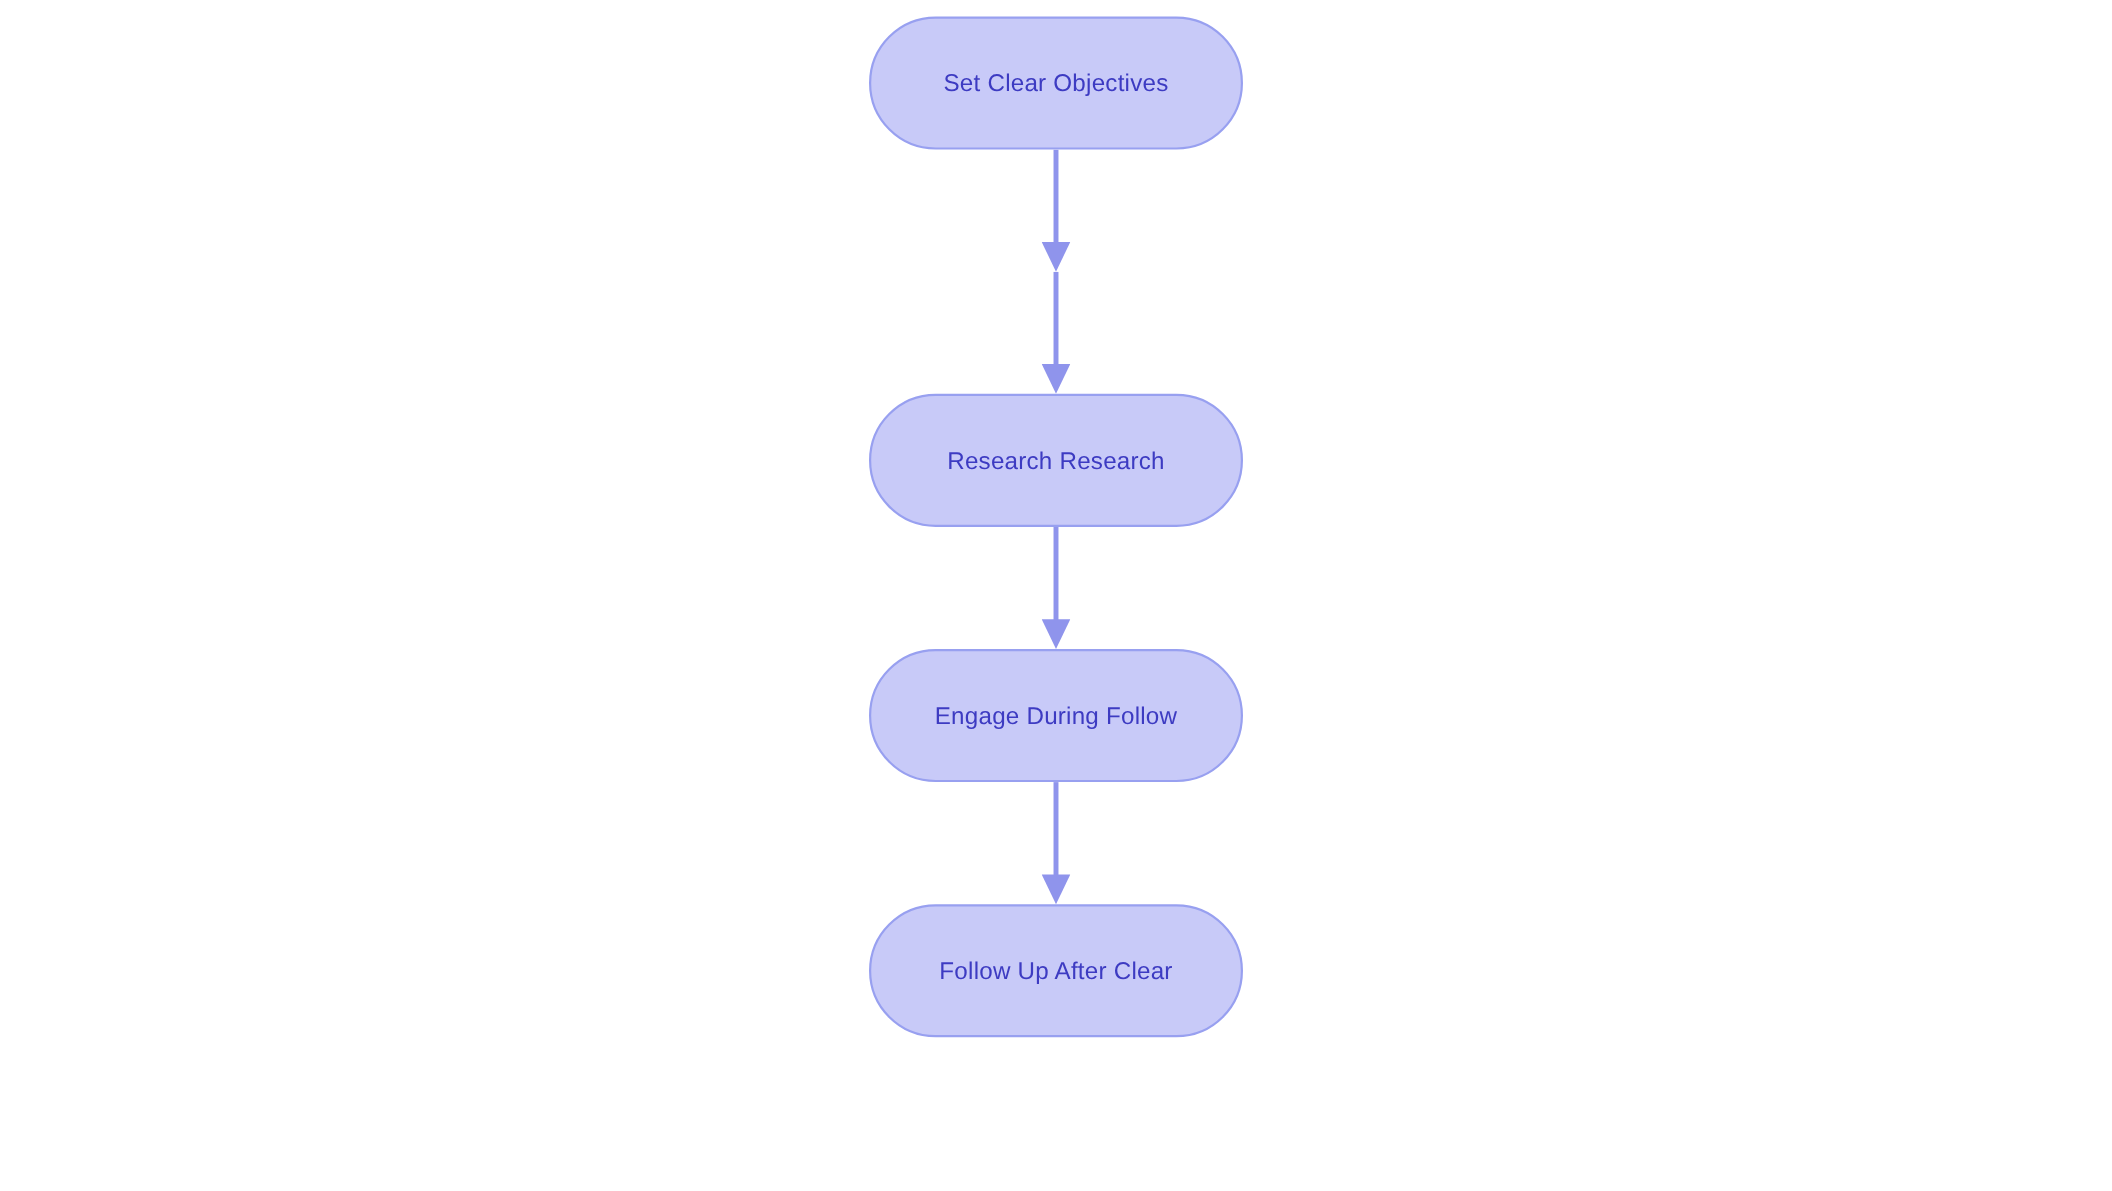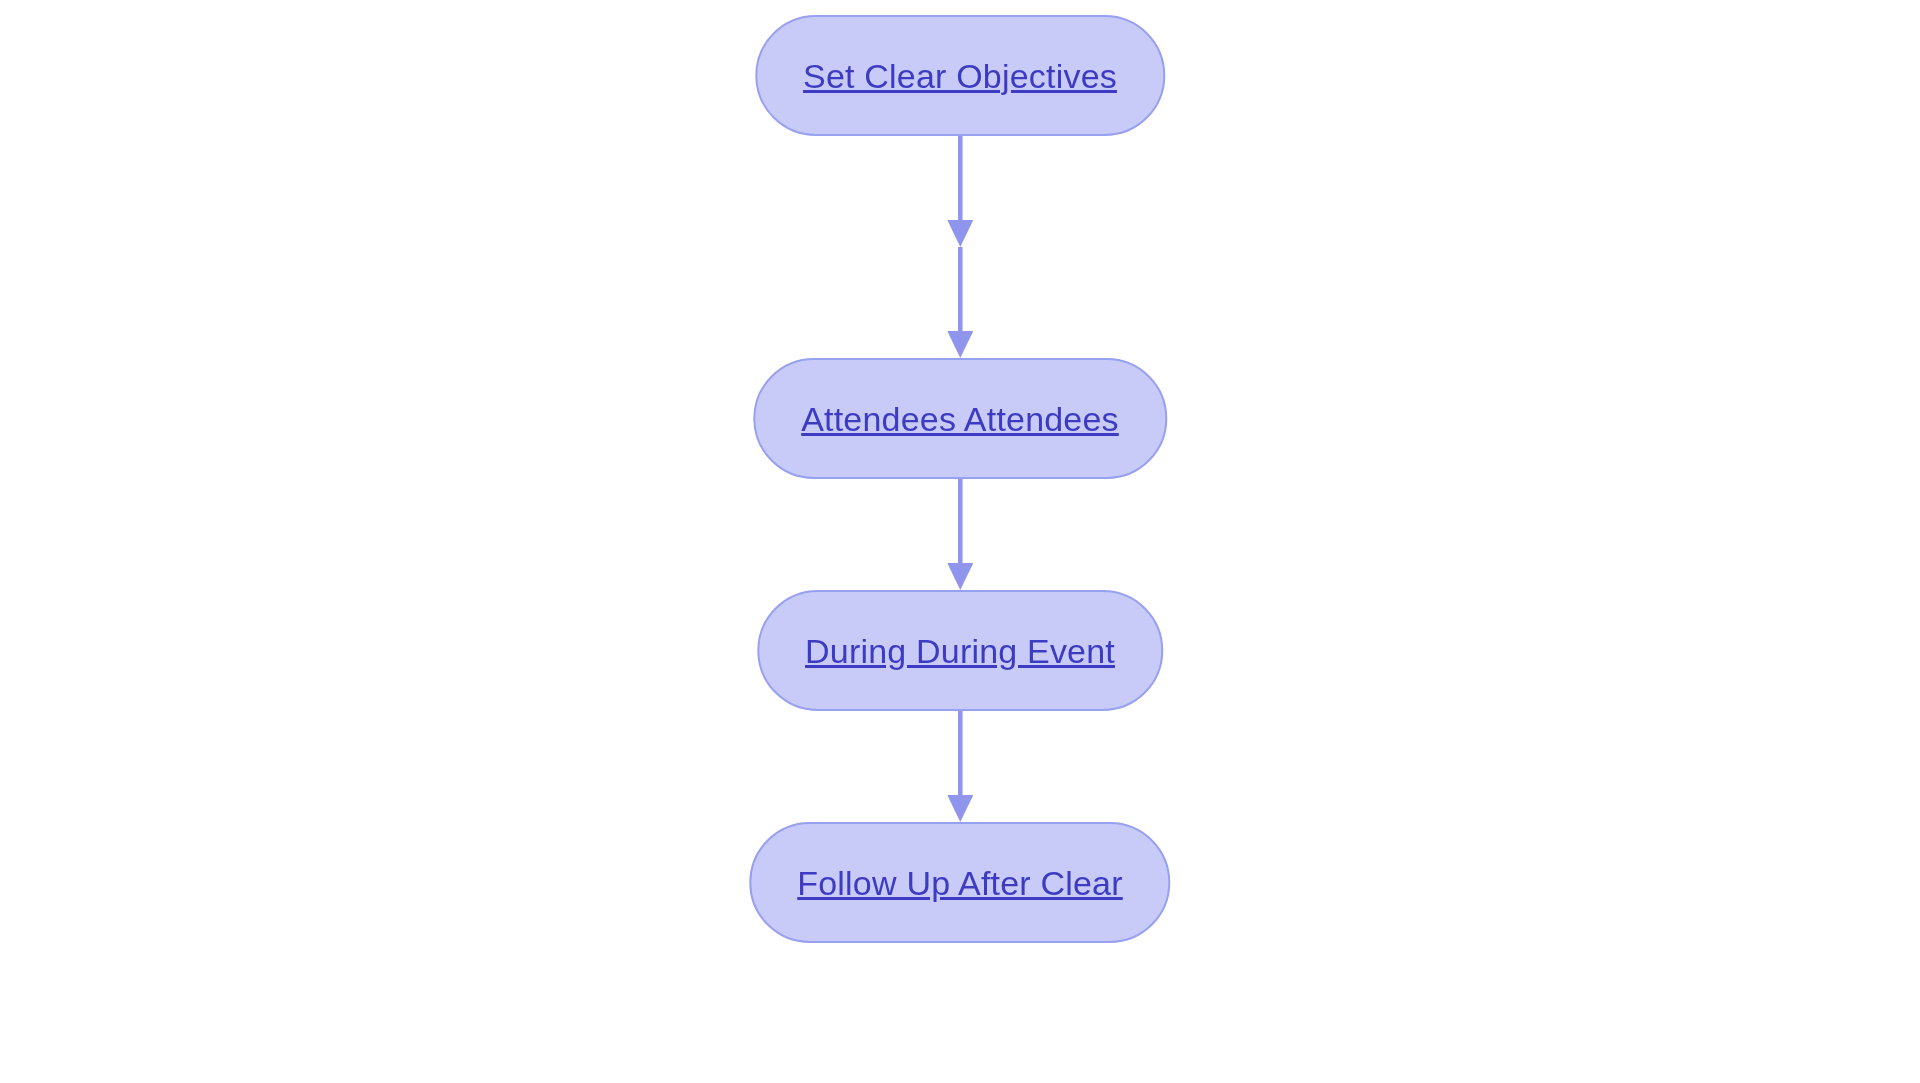--- a/index.html
+++ b/index.html
@@ -33,25 +33,24 @@
     padding: 0 46px;
     border-radius: 60.5px;
     background: var(--node-fill, #c8caf8);
     border: 2px solid var(--node-border, #98a0f0);
     display: flex;
     align-items: center;
     justify-content: center;
     white-space: nowrap;
   }
   .node .label {
-    font-size: 34px;
+    font-size: 22px;
     line-height: 1;
     letter-spacing: 0.2px;
     color: var(--text, #3d3bc2);
-    text-decoration: underline;
   }
   .arrow {
     display: block;
     color: var(--arrow, #8f94ec);
     flex: 0 0 auto;
   }
 </style>
 </head>
 <body>
 
@@ -67,30 +66,30 @@
       <polygon points="0,84 26,84 13,111" fill="currentColor"></polygon>
     </svg>
 
 
     <svg class="arrow" width="26" height="111" viewBox="0 0 26 111" aria-hidden="true">
       <rect x="10.75" y="0" width="4.5" height="85" fill="currentColor"></rect>
       <polygon points="0,84 26,84 13,111" fill="currentColor"></polygon>
     </svg>
 
     <div class="node">
-      <span class="label">Attendees Attendees</span>
+      <span class="label">Research Research</span>
     </div>
 
     <svg class="arrow" width="26" height="111" viewBox="0 0 26 111" aria-hidden="true">
       <rect x="10.75" y="0" width="4.5" height="85" fill="currentColor"></rect>
       <polygon points="0,84 26,84 13,111" fill="currentColor"></polygon>
     </svg>
 
     <div class="node">
-      <span class="label">During During Event</span>
+      <span class="label">Engage During Follow</span>
     </div>
 
     <svg class="arrow" width="26" height="111" viewBox="0 0 26 111" aria-hidden="true">
       <rect x="10.75" y="0" width="4.5" height="85" fill="currentColor"></rect>
       <polygon points="0,84 26,84 13,111" fill="currentColor"></polygon>
     </svg>
 
     <div class="node">
       <span class="label">Follow Up After Clear</span>
     </div>

